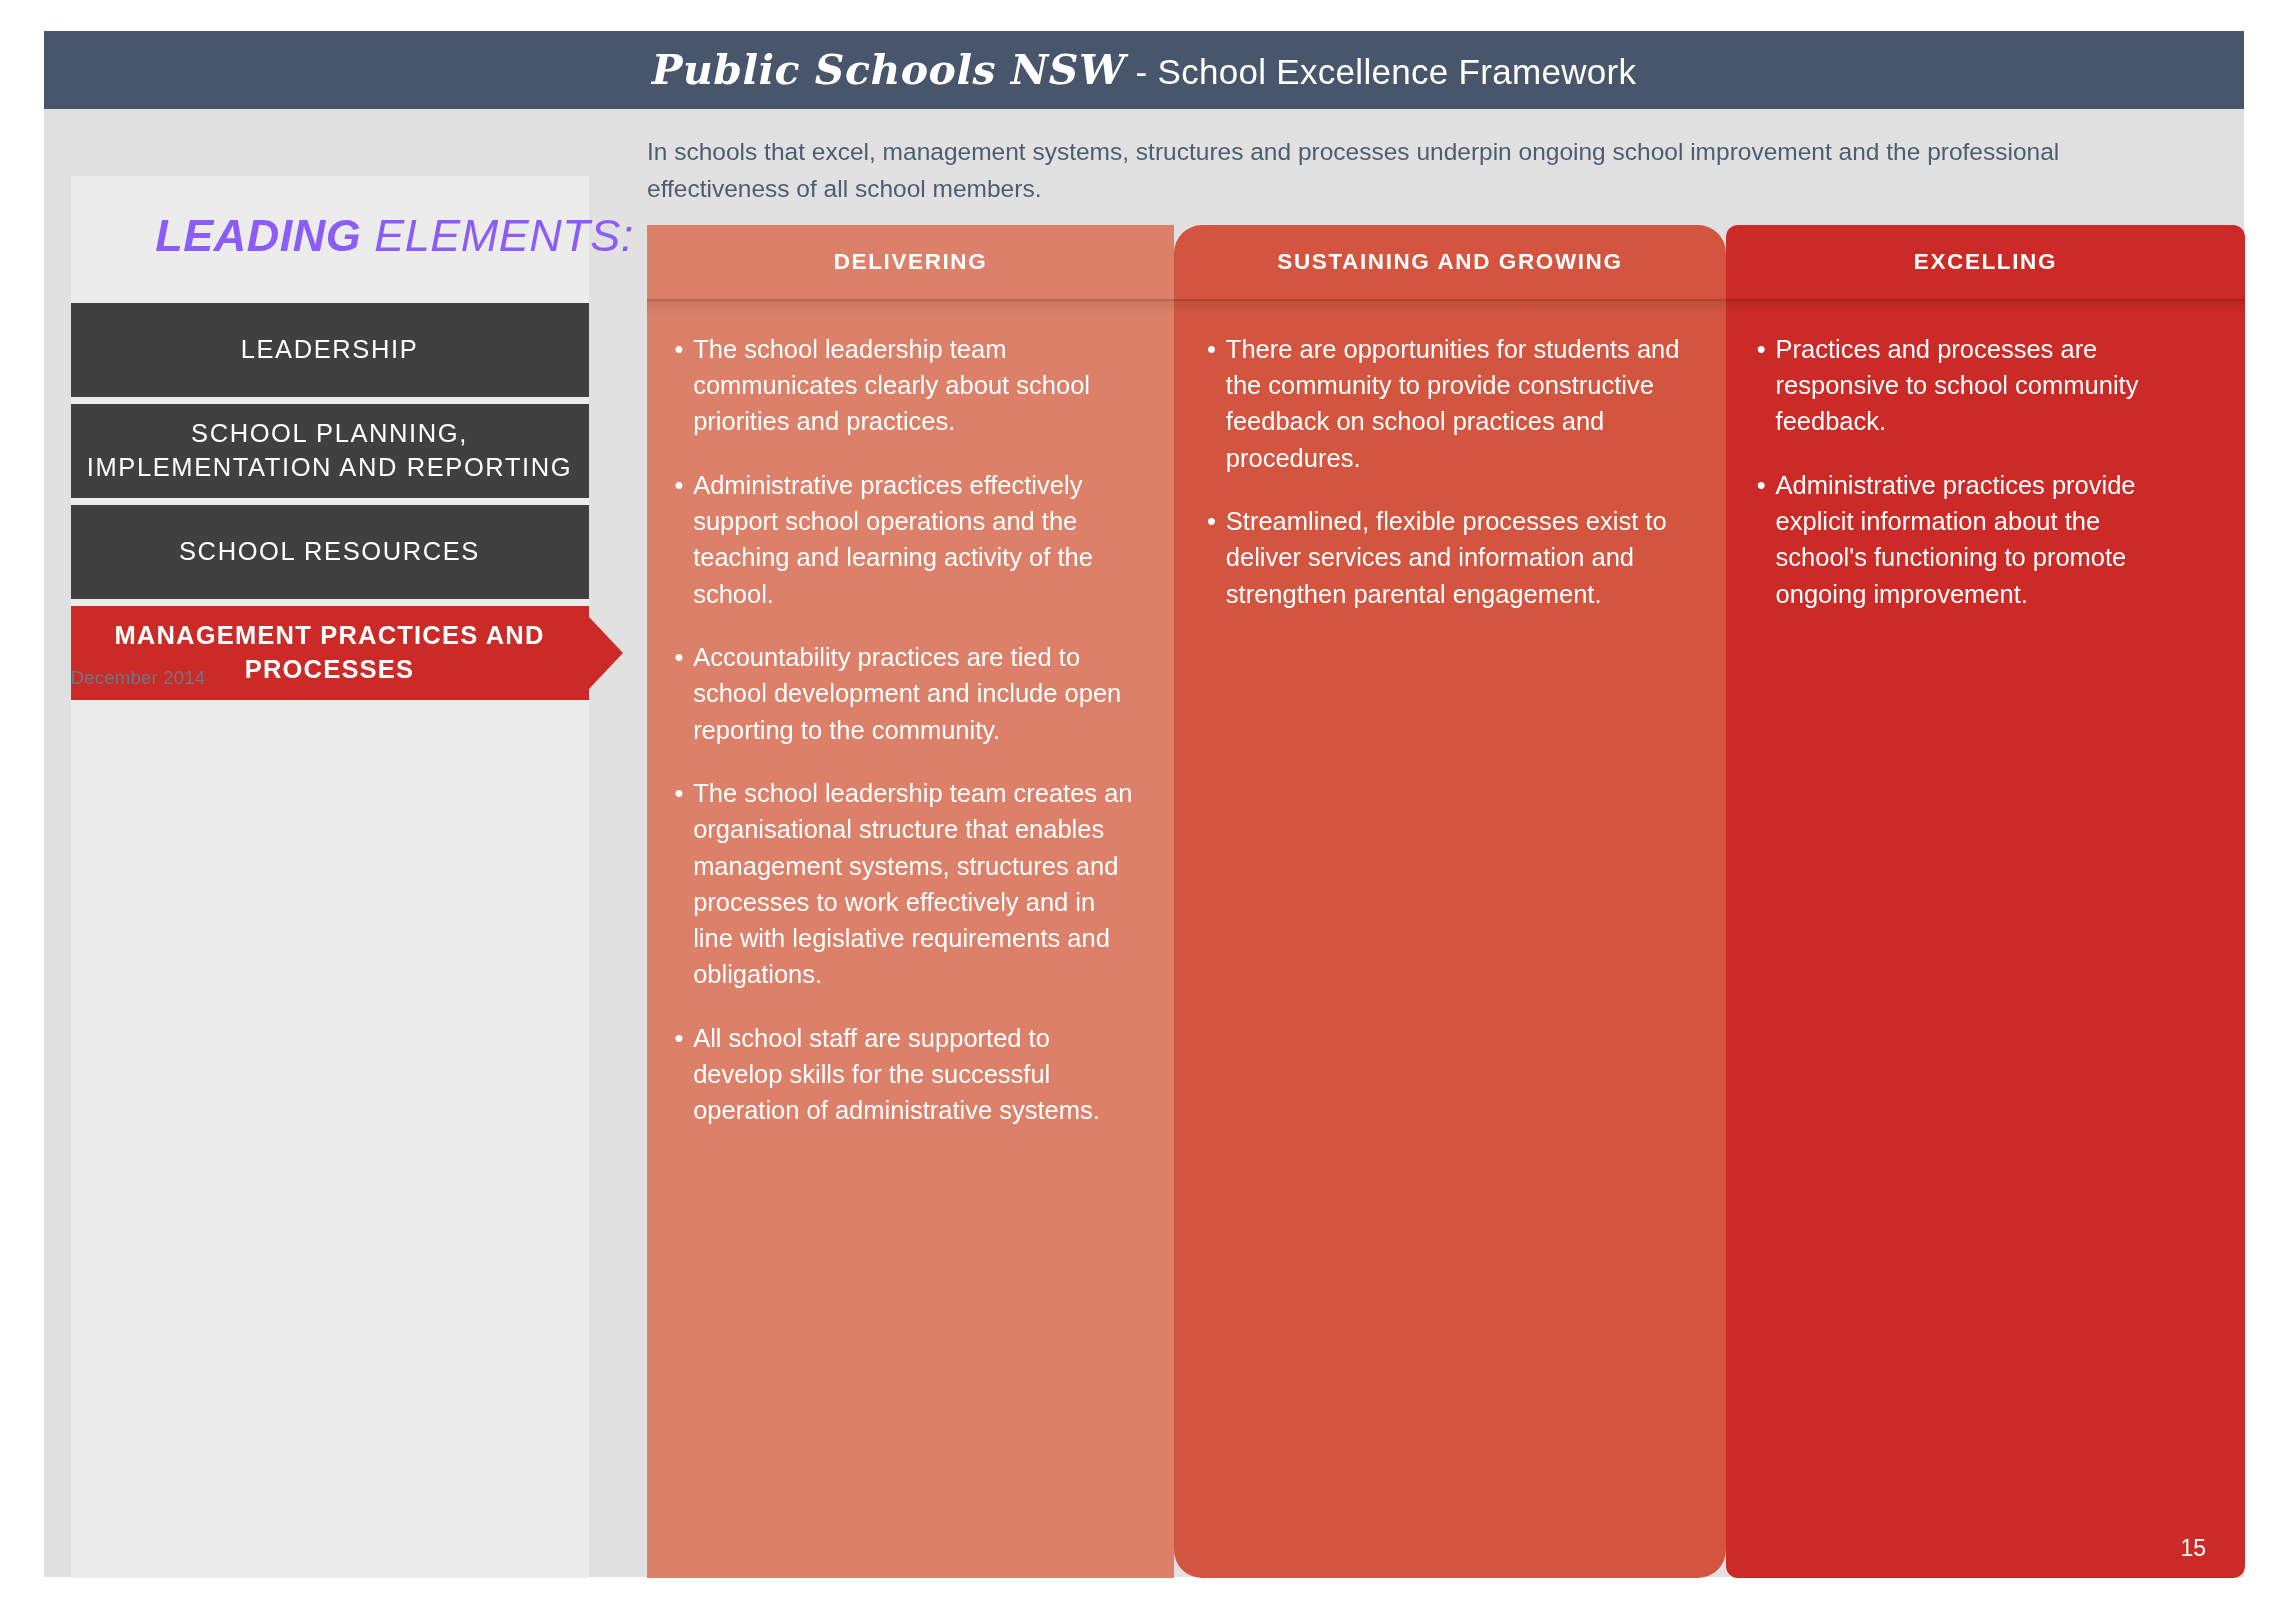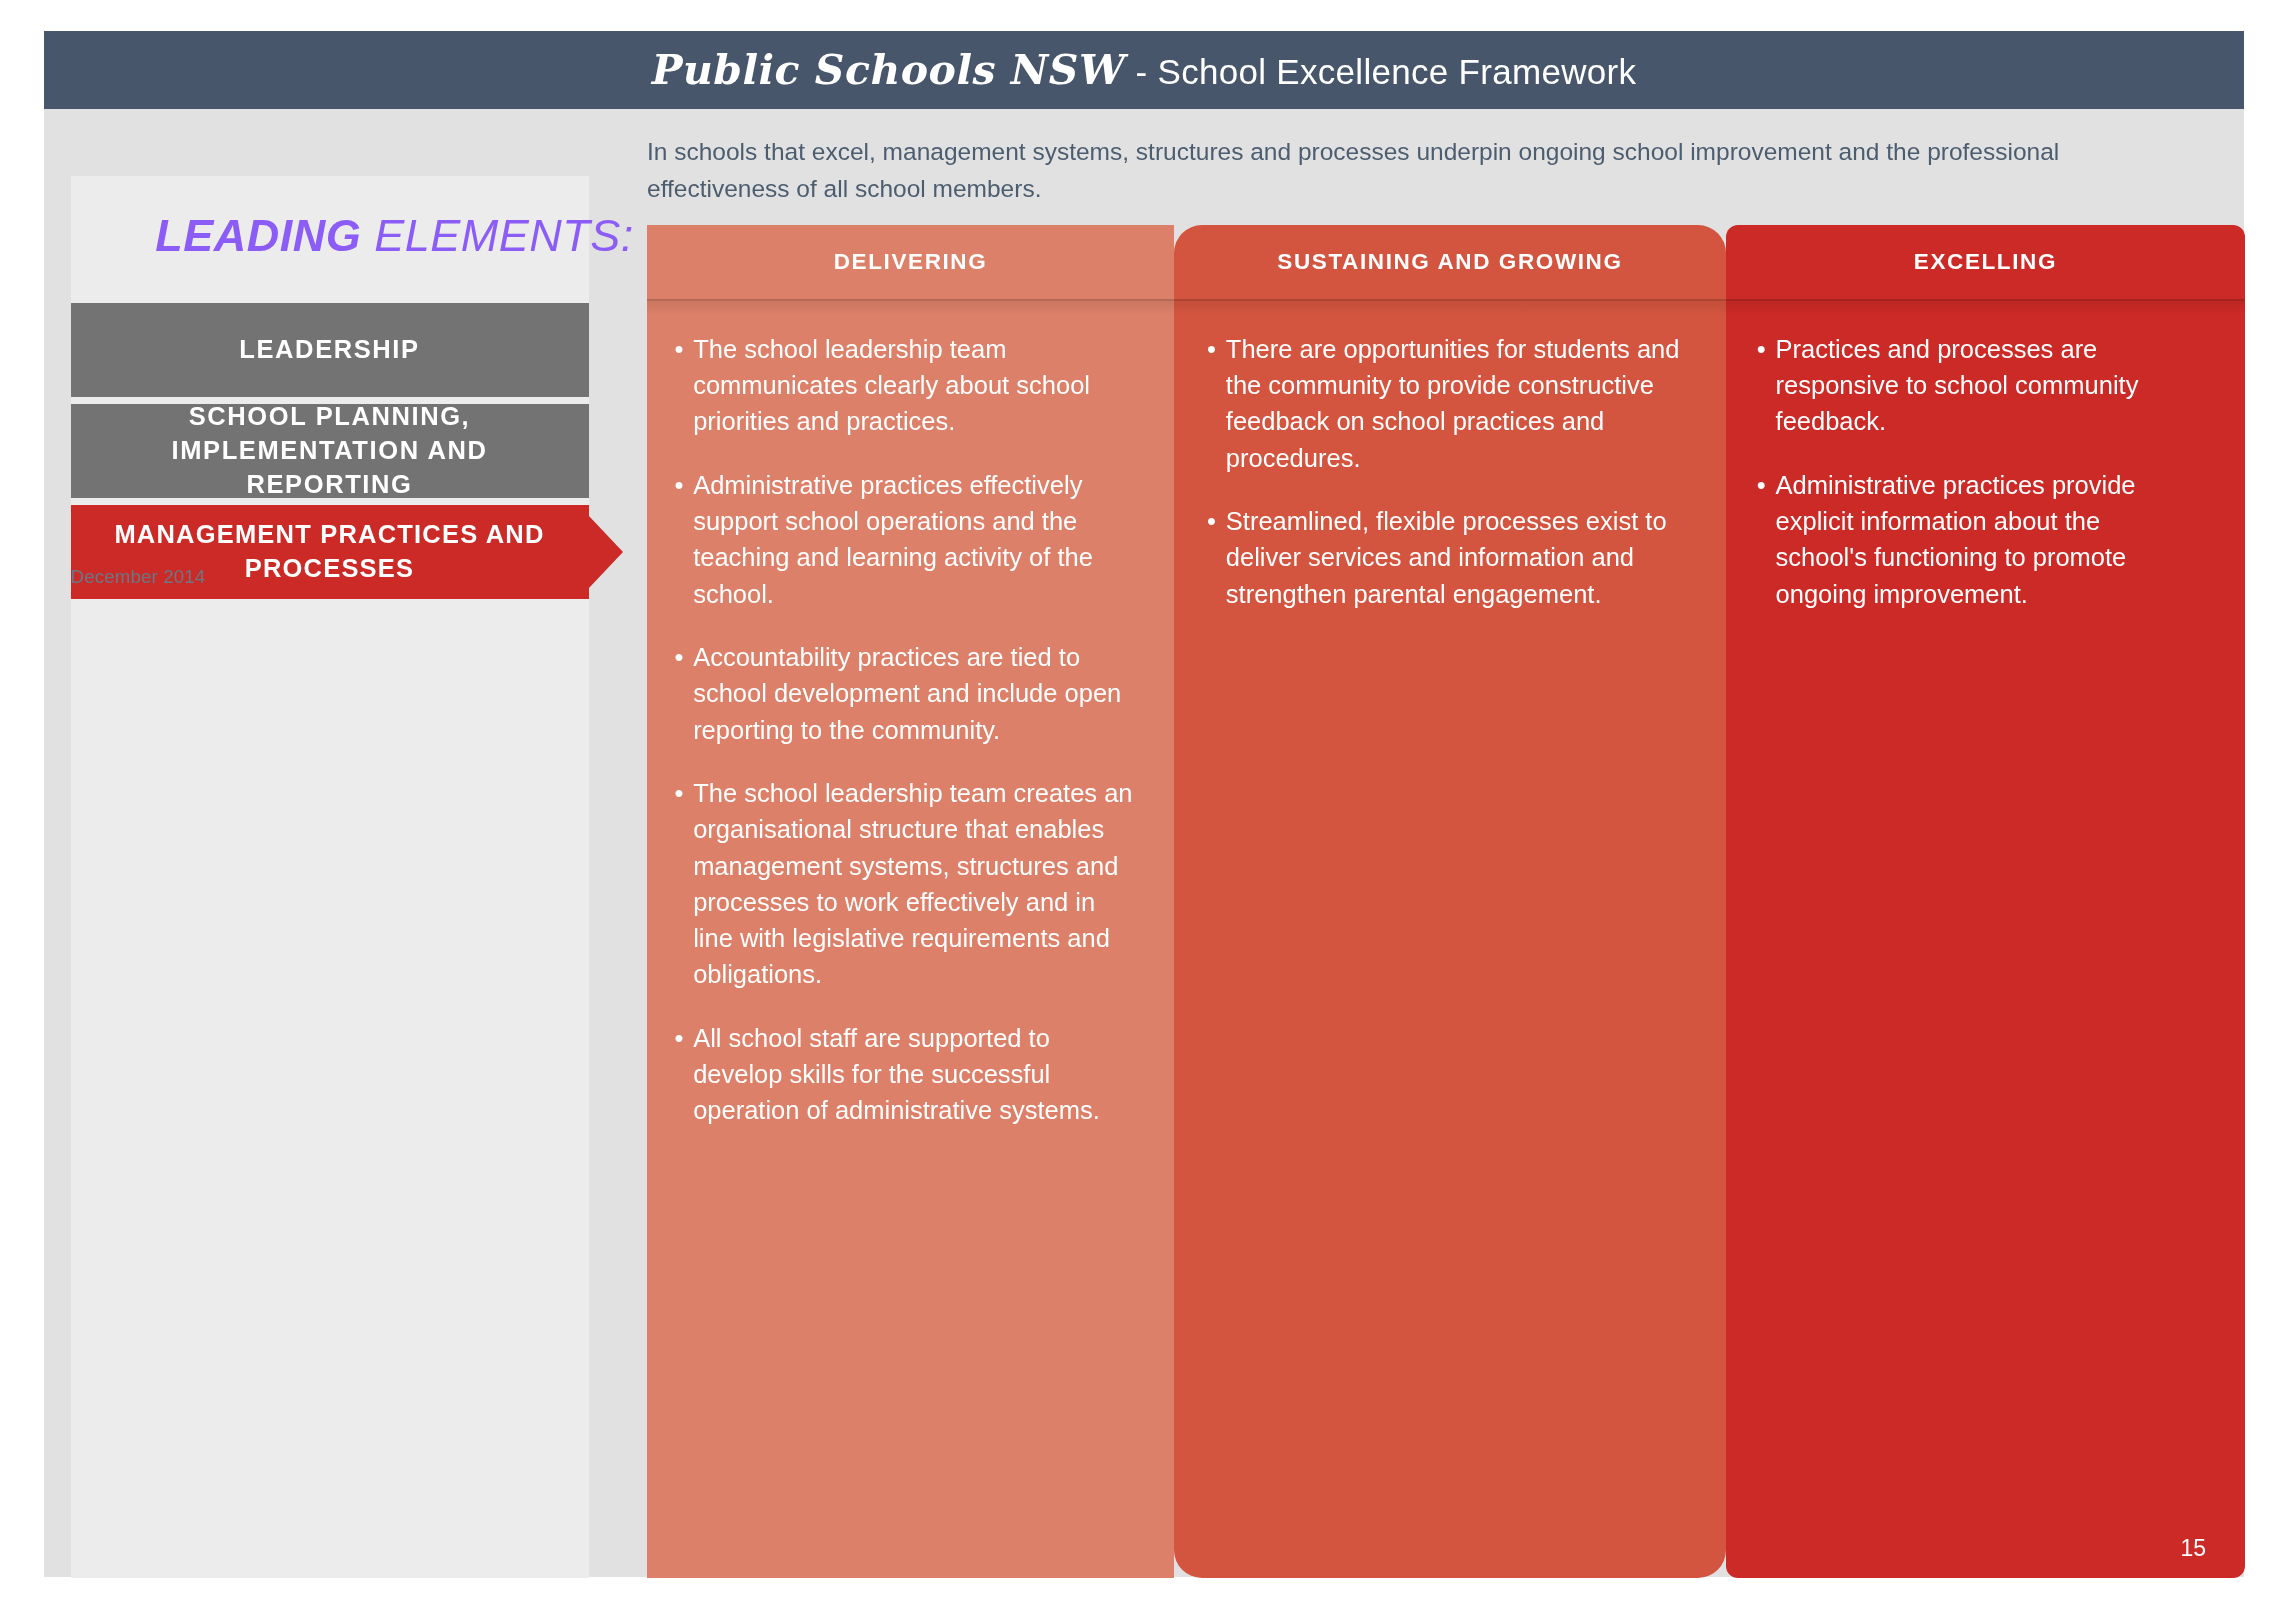--- a/index.html
+++ b/index.html
@@ -95,29 +95,29 @@
   .sidebar-title .light {
     font-weight: normal;
   }
   .sidebar-items {
     margin-top: 6.9px;
     width: 518px;
   }
   .sidebar-item {
     width: 518px;
     box-sizing: border-box;
-    background: #737373;
+    background: #404040;
     color: #ffffff;
     display: flex;
     align-items: center;
     justify-content: center;
     text-align: center;
     font-size: 25.5px;
     letter-spacing: 1.6px;
-    font-weight: 700;
+    font-weight: 400;
     line-height: 1.32;
     padding: 5.9px 15.7px;
     margin-bottom: 6.9px;
     position: relative;
   }
   .sidebar-item.h1 { height: 94px; }
   .sidebar-item.h2 { height: 94px; }
   .sidebar-item.active {
     background: #cb2a26;
     font-weight: bold;
@@ -281,20 +281,23 @@
           <span class="strong">LEADING</span><span class="light"> ELEMENTS:</span>
         </div>
       </div>
       <div class="sidebar-items">
         <div class="sidebar-item h1">
           <span>LEADERSHIP</span>
         </div>
         <div class="sidebar-item h2">
           <span>SCHOOL PLANNING, IMPLEMENTATION AND REPORTING</span>
         </div>
+        <div class="sidebar-item h1">
+          <span>SCHOOL RESOURCES</span>
+        </div>
         <div class="sidebar-item h2 active">
           <span>MANAGEMENT PRACTICES AND PROCESSES</span>
           <span class="arrow-marker"></span>
         </div>
       </div>
       <div class="footer-date">December 2014</div>
     </div>
 
     <div class="columns">
 

